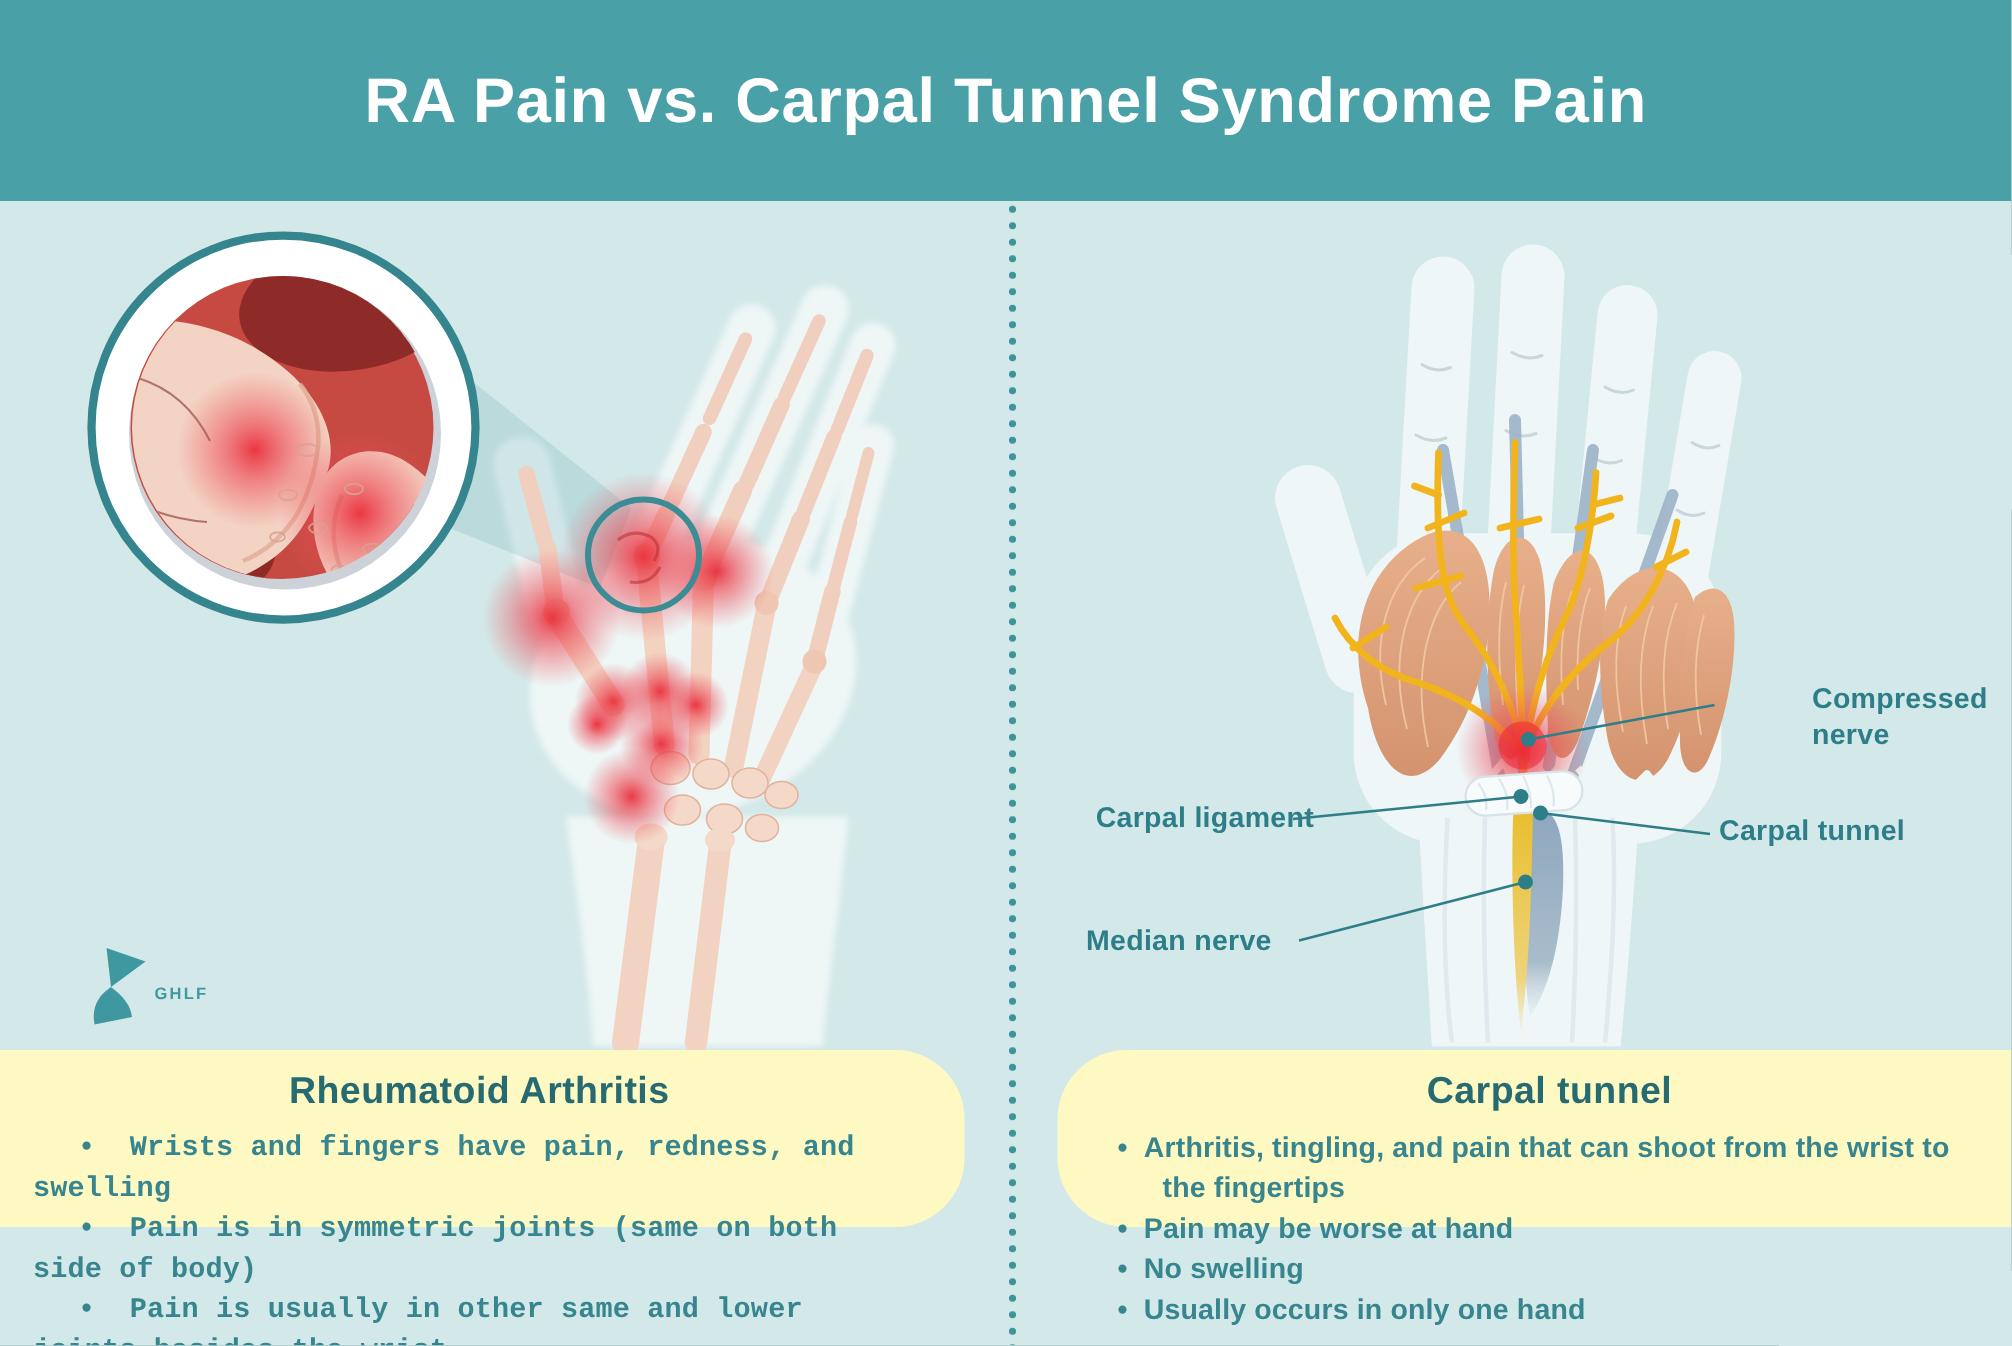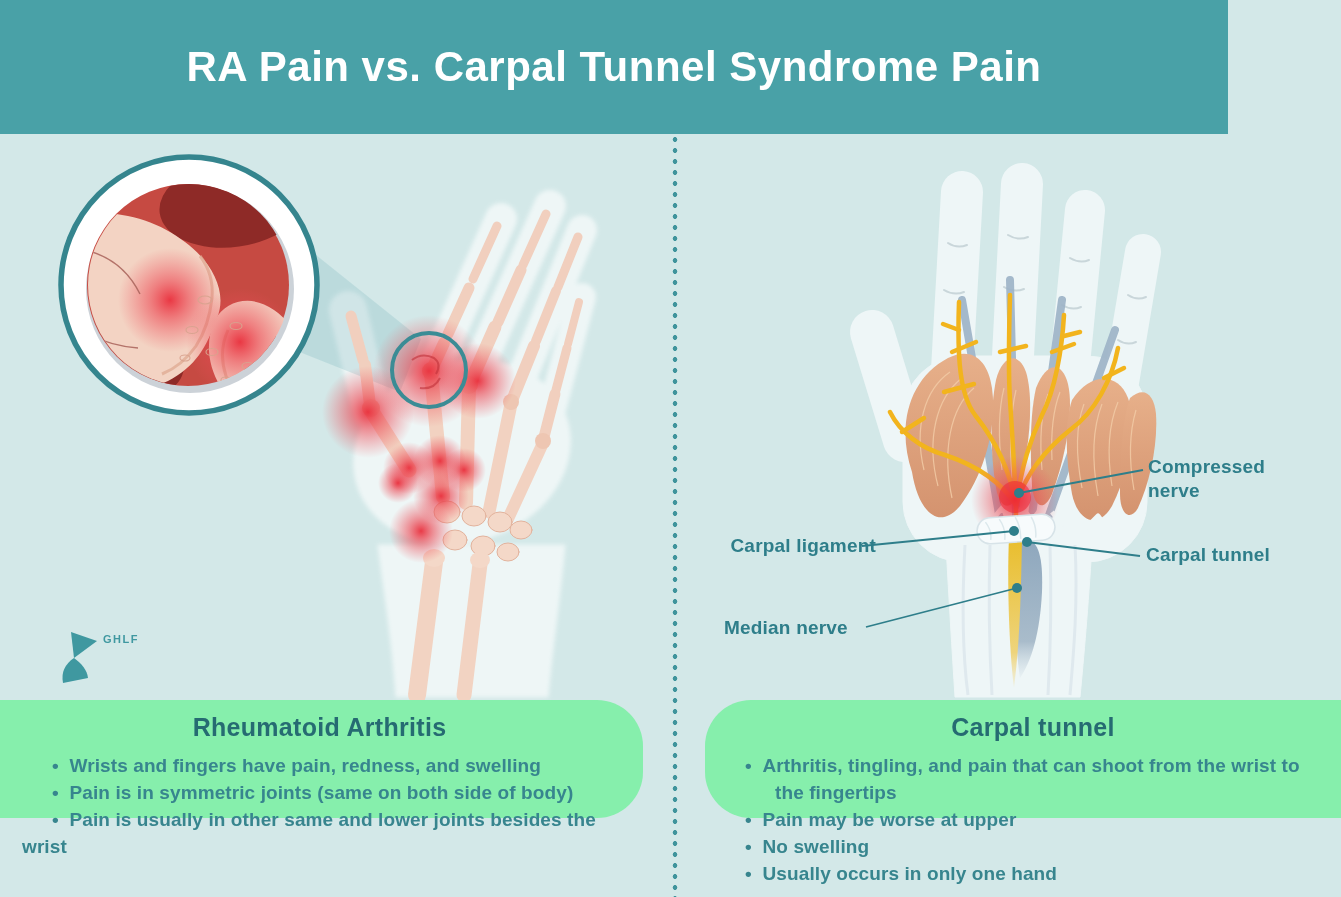--- a/index.html
+++ b/index.html
@@ -3,66 +3,66 @@
 <meta charset="utf-8">
 <style>
   html,body{margin:0;padding:0;background:#9fbfc2;}
   .poster{
     position:relative;width:1341px;height:897px;margin:0 auto;
     background:#d3e8e8;overflow:hidden;
     font-family:"Liberation Sans",sans-serif;
   }
   
   .header{
-    position:absolute;left:0;top:0;width:1228px;height:134px;
+    position:absolute;left:0;top:0;width:1341px;height:134px;
     background:#49a1a7;display:flex;align-items:center;justify-content:center;z-index:6;
   }
   .header h1{
     margin:0;color:#fff;font-size:42px;font-weight:700;letter-spacing:.5px;
   }
   
   svg.art{position:absolute;left:0;top:0;z-index:1;}
   
   .divider{
     position:absolute;left:672px;top:134px;width:6px;height:763px;z-index:2;
     background-image:radial-gradient(circle,#3f949c 2.2px,rgba(63,148,156,0) 2.6px);
     background-size:6px 11px;background-repeat:repeat-y;background-position:center top;
   }
   
   .anat-label{
     position:absolute;z-index:4;color:#2e7e8a;font-size:19px;font-weight:700;
     line-height:24px;letter-spacing:.2px;
   }
-  .lbl-compressed{left:1148px;top:455px;width:128px;}
+  .lbl-compressed{left:1208px;top:455px;width:128px;}
   .lbl-ligament{left:724px;top:534px;width:152px;text-align:right;}
   .lbl-tunnel{left:1146px;top:543px;width:170px;}
   .lbl-median{left:724px;top:616px;width:152px;}
   
   .logo{position:absolute;left:57px;top:630px;z-index:4;display:flex;align-items:flex-start;}
   .logo-mark{width:42px;height:54px;}
-  .logo-text{margin-left:4px;margin-top:4px;}
+  .logo-text{margin-left:4px;margin-top:28px;}
   .logo-org{font-size:11px;font-weight:700;letter-spacing:1.5px;color:#3f98a0;line-height:11px;}
   .logo-brand{font-size:27px;font-weight:400;color:#55a1a9;line-height:26px;letter-spacing:.5px;}
   .logo-reg{font-size:11px;vertical-align:super;color:#55a1a9;}
   
   .card{
-    position:absolute;top:700px;height:118px;background:#86efac;z-index:3;box-sizing:border-box;
+    position:absolute;top:700px;height:118px;background:#fef9c3;z-index:3;box-sizing:border-box;
   }
   .card-left{left:0;width:643px;border-radius:0 46px 46px 0;padding:13px 26px 0 22px;}
   .card-right{left:705px;width:636px;border-radius:46px 0 0 46px;padding:13px 20px 0 40px;}
   .card h2{
     margin:0;text-align:center;color:#266b72;font-size:25px;font-weight:700;letter-spacing:.3px;
   }
   .card ul{
     list-style:none;margin:10px 0 0 0;padding:0;
     color:#37858e;font-size:19px;font-weight:700;line-height:27px;letter-spacing:.1px;
   }
   
   .card-left ul{max-width:585px;}
-  .card-left li{text-indent:30px;}
+  .card-left li{text-indent:30px;font-family:Liberation Mono, monospace;}
   .card-left li::before{content:"\2022\00a0\00a0";}
   
   .card-right li{padding-left:30px;text-indent:-30px;}
   .card-right li::before{content:"\2022\00a0\00a0";}
 </style>
 </head>
 <body>
 
 <div class="poster">
 
@@ -349,21 +349,21 @@
       <li>Wrists and fingers have pain, redness, and swelling</li>
       <li>Pain is in symmetric joints (same on both side of body)</li>
       <li>Pain is usually in other same and lower joints besides the wrist</li>
     </ul>
   </section>
 
   <section class="card card-right">
     <h2>Carpal tunnel</h2>
     <ul>
       <li>Arthritis, tingling, and pain that can shoot from the wrist to the fingertips</li>
-      <li>Pain may be worse at upper</li>
+      <li>Pain may be worse at hand</li>
       <li>No swelling</li>
       <li>Usually occurs in only one hand</li>
     </ul>
   </section>
 
   <header class="header">
     <h1>RA Pain vs. Carpal Tunnel Syndrome Pain</h1>
   </header>
 
 </div>

